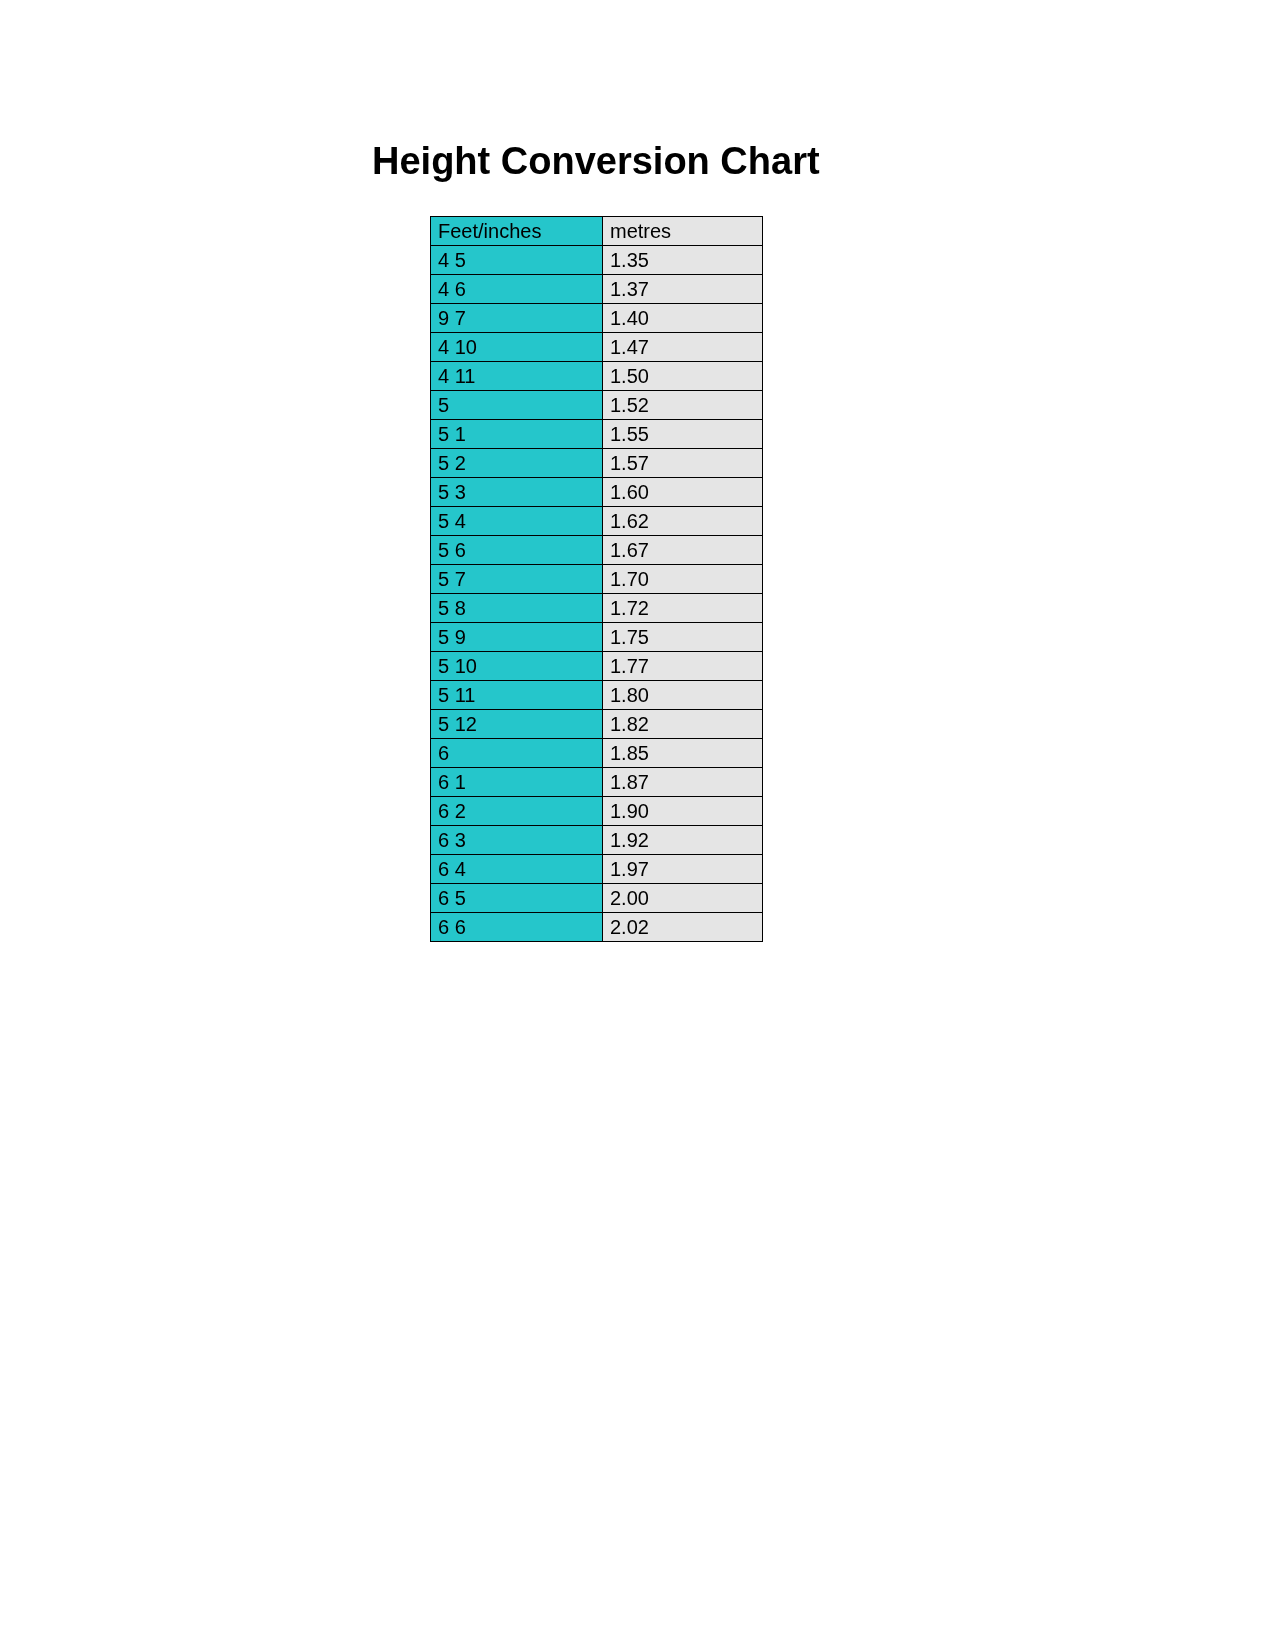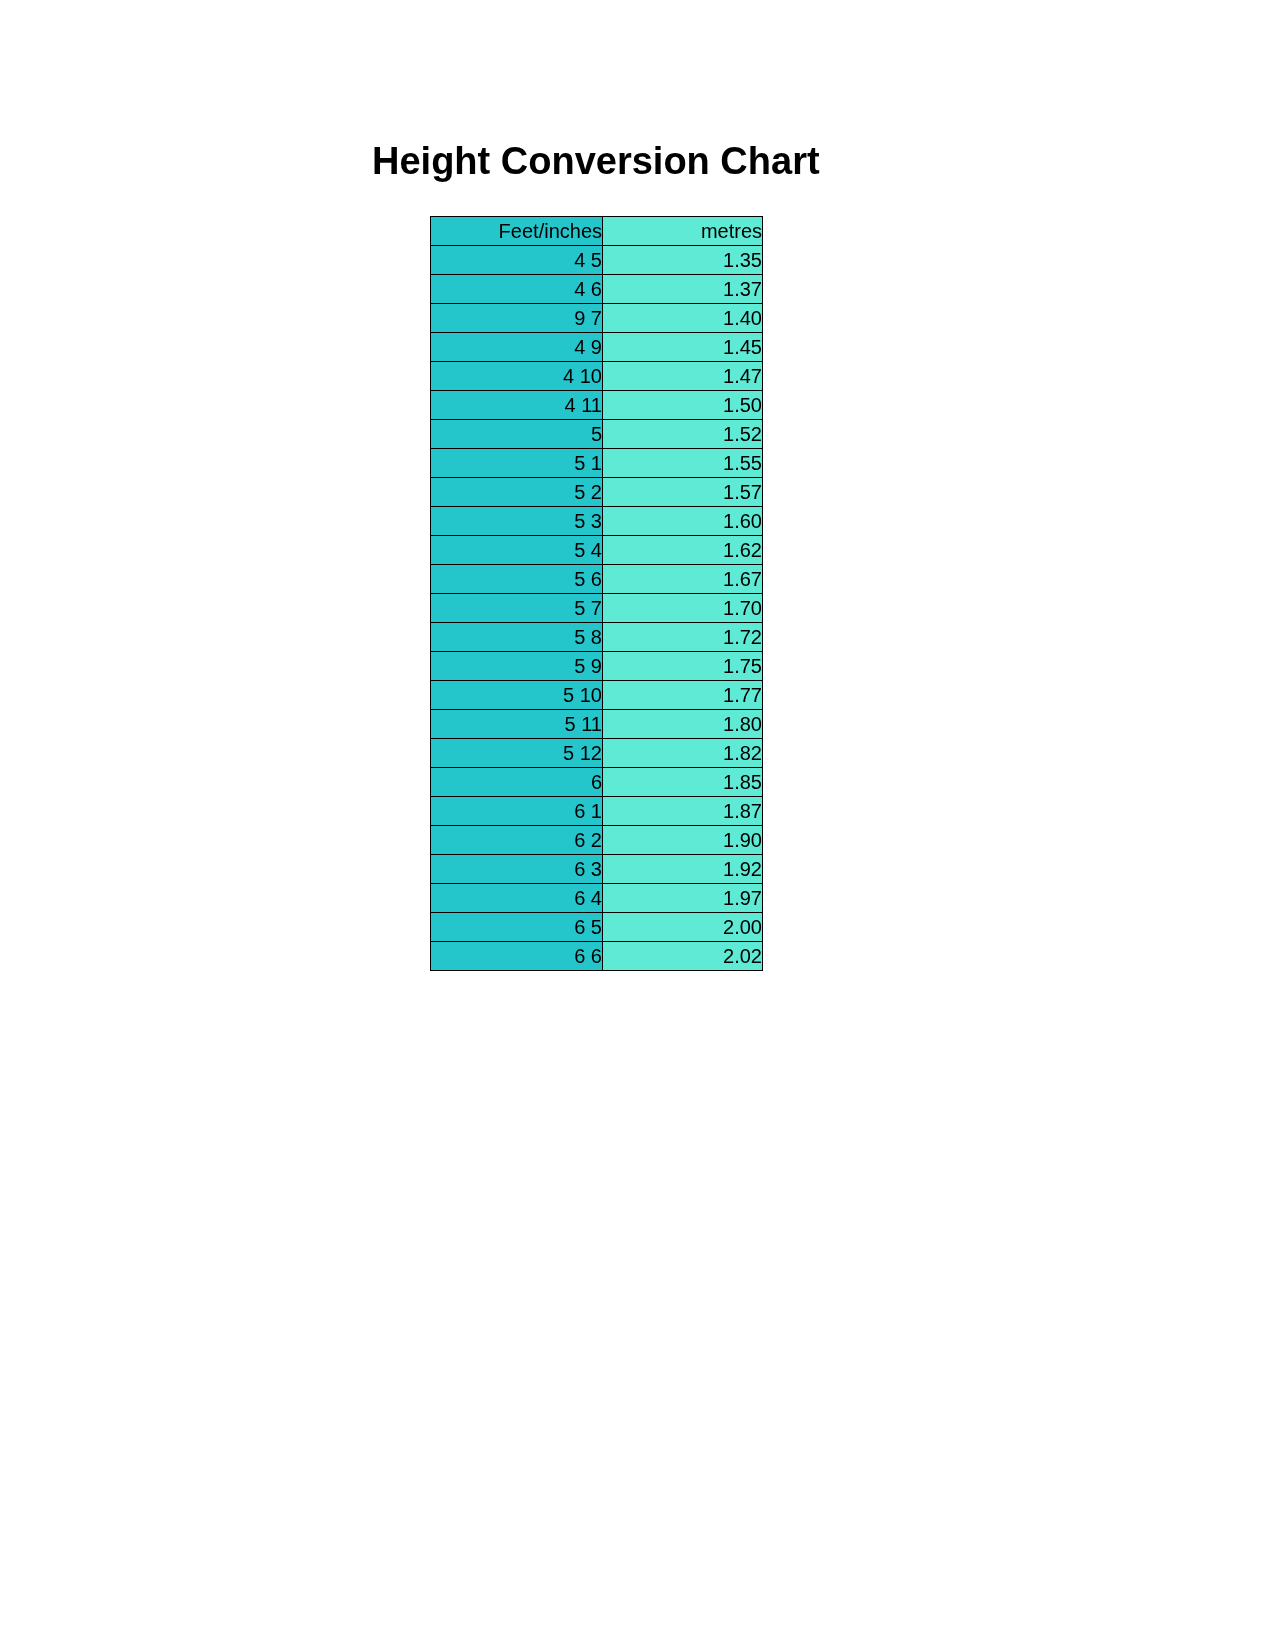--- a/index.html
+++ b/index.html
@@ -40,33 +40,33 @@
     border-collapse: collapse;
     border-spacing: 0;
     table-layout: fixed;
   }
   table.conv td, table.conv th {
     border: 1px solid #000000;
     height: 28px;
     padding: 0 0 0 7px;
     font-size: 20px;
     font-weight: normal;
-    text-align: right;
+    text-align: left;
     vertical-align: middle;
     line-height: 28px;
     box-sizing: border-box;
   }
   col.c-feet { width: 172px; }
   col.c-metres { width: 160px; }
   .cell-feet {
     background: #25C6CB;
     color: #000000;
   }
   .cell-metres {
-    background: #5eead4;
+    background: #e5e5e5;
     color: #000000;
   }
   th.cell-feet, th.cell-metres {
     font-weight: normal;
   }
 </style>
 </head>
 <body>
 
 <div class="page">
@@ -90,24 +90,20 @@
             <td class="cell-feet">4 5</td>
             <td class="cell-metres">1.35</td>
           </tr>
           <tr>
             <td class="cell-feet">4 6</td>
             <td class="cell-metres">1.37</td>
           </tr>
           <tr>
             <td class="cell-feet">9 7</td>
             <td class="cell-metres">1.40</td>
-          </tr>
-          <tr>
-            <td class="cell-feet">4 9</td>
-            <td class="cell-metres">1.45</td>
           </tr>
           <tr>
             <td class="cell-feet">4 10</td>
             <td class="cell-metres">1.47</td>
           </tr>
           <tr>
             <td class="cell-feet">4 11</td>
             <td class="cell-metres">1.50</td>
           </tr>
           <tr>

